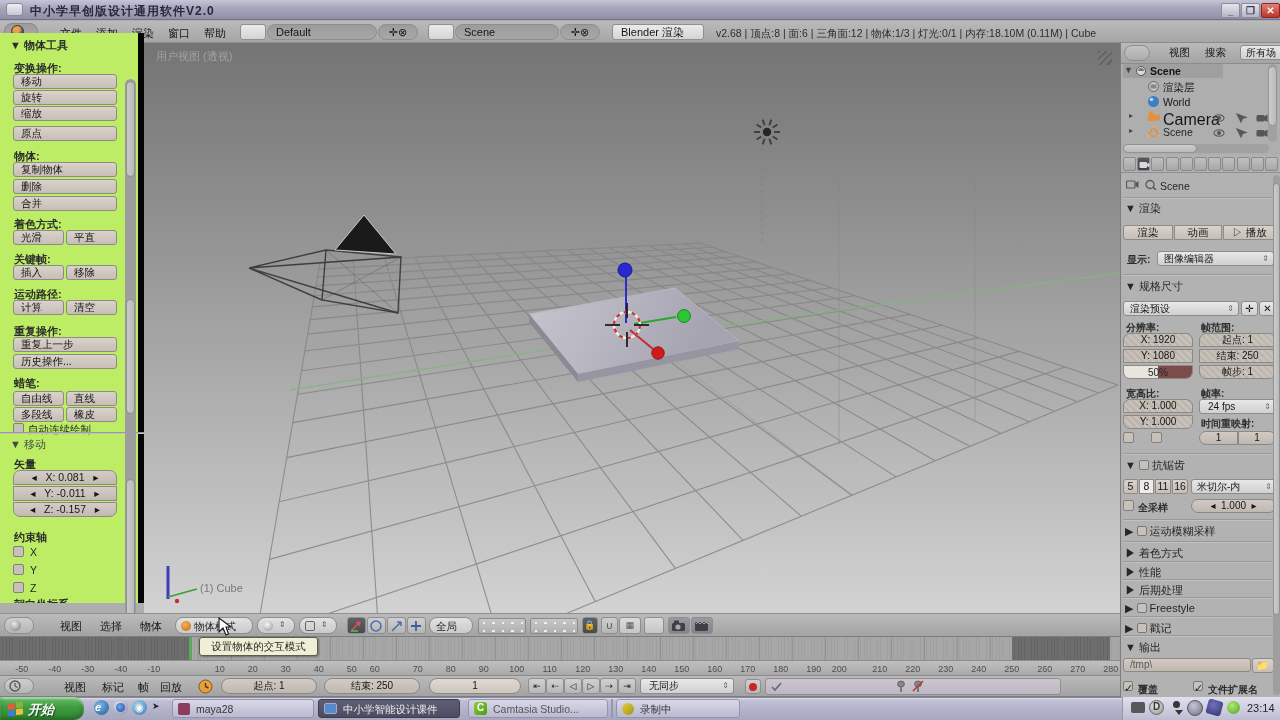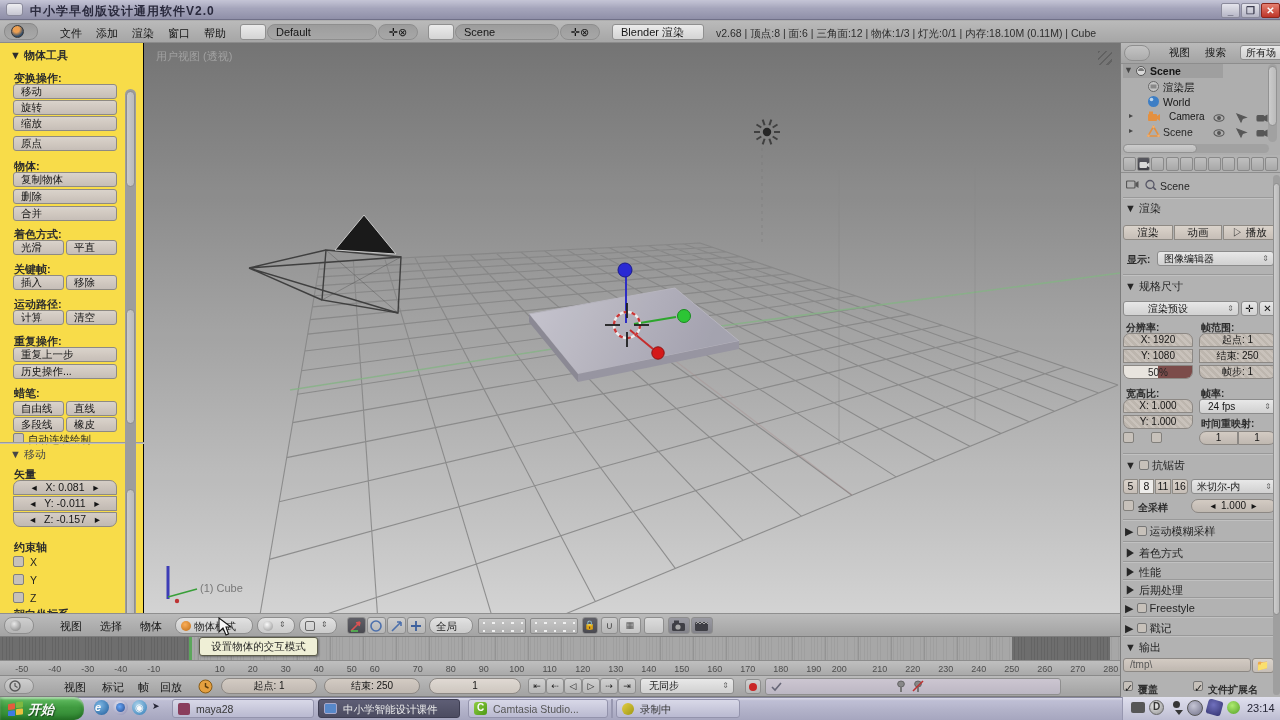--- a/index.html
+++ b/index.html
@@ -11,21 +11,21 @@
 #titlebar .ttext{left:30px;top:3px;font-size:12px;font-weight:bold;color:#26263a;letter-spacing:1px}
 .wbtn{top:3px;width:19px;height:15px;border:1px solid #8a8a9c;border-radius:2px;background:linear-gradient(180deg,#e8e8f0,#b8b8c8);color:#3a3a4e;font-size:10px;line-height:13px;text-align:center;font-weight:bold}
 #wclose{background:linear-gradient(180deg,#e98070,#c03226);border:1px solid #8c2218;color:#fff}
 
 #infobar{left:0;top:21px;width:1280px;height:22px;background:linear-gradient(180deg,#bcbcbc,#a8a8a8);border-bottom:1px solid #8b8b8b}
 .menu{top:5px;font-size:11px;color:#111}
 .pillfield{height:16px;border:1px solid #8f8f8f;border-radius:8px;background:linear-gradient(180deg,#9d9d9d,#a9a9a9);color:#111;font-size:11px;line-height:14px}
 .pillwhite{height:16px;border:1px solid #909090;border-radius:3px;background:linear-gradient(180deg,#efefef,#d8d8d8);color:#111;font-size:11px;line-height:14px}
 #stats{top:6px;left:716px;font-size:10.5px;color:#2a2a2a}
 
-#shelf{left:0;top:43px;width:144px;height:570px;background:#fde047;border-right:1px solid #000000}
+#shelf{left:0;top:33px;width:144px;height:570px;background:#bef264;border-right:6px solid #000000}
 .shlabel{font-size:11px;color:#2a2a2a;font-weight:bold}
 .tbtn{position:absolute;height:15px;background:linear-gradient(180deg,#ded6ce,#c9c1b9);border:1px solid #8f8a84;border-radius:3px;font-size:10.5px;color:#111;text-align:center;line-height:13px;overflow:hidden}
 #shelf .tbtn{text-align:left;padding-left:7px}
 .numf{position:absolute;height:15px;background:linear-gradient(180deg,#d8d0c8,#c4bcb4);border:1px solid #8f8a84;font-size:10.5px;color:#111;text-align:center;line-height:13px}
 .chk{position:absolute;width:11px;height:11px;border:1px solid #82807c;border-radius:2px;background:#cac4bc}
 #shelfscroll{left:125px;top:46px;width:11px;height:562px;background:#9e9e9e;border-radius:6px}
 .sthumb{position:absolute;left:1px;width:9px;background:linear-gradient(90deg,#cdcdcd,#bdbdbd);border-radius:5px;border:1px solid #8f8f8f}
 
 #viewport{left:144px;top:43px;width:976px;height:570px;background:linear-gradient(180deg,#747474 0%,#868686 20%,#989898 38%,#b8b8b8 70%,#d6d6d6 100%);overflow:hidden}
 #vplabel{left:12px;top:6px;font-size:11px;color:#a2a2a2}
@@ -383,21 +383,21 @@
           <circle cx="6.5" cy="6.5" r="5.5" fill="#3a7ec8"></circle>
           <circle cx="4.5" cy="4.5" r="1.8" fill="#bdd8f0"></circle>
         </svg>
     <div class="abs" style="left:42px;top:32px;font-size:10.5px;color:#111">World</div>
     <div class="abs" style="left:8px;top:47px;font-size:8px;color:#444">▸</div>
     <svg class="abs" style="left:26px;top:46px" width="13" height="13">
           <rect x="1" y="4" width="9" height="7" rx="1" fill="#e8913c"></rect>
           <polygon points="10,6 13,4 13,11 10,9" fill="#e8913c"></polygon>
           <rect x="2" y="1.5" width="4" height="2.5" fill="#e8913c"></rect>
         </svg>
-    <div class="abs" style="left:48px;top:47px;font-size:10px;color:#111">Camera</div>
+    <div class="abs" style="left:42px;top:47px;font-size:16px;color:#111">Camera</div>
     <div class="abs" style="left:8px;top:62px;font-size:8px;color:#444">▸</div>
     <svg class="abs" style="left:26px;top:61px" width="13" height="13">
           <polygon points="6.5,1.5 12,11 1,11" fill="none" stroke="#e8913c" stroke-width="1.6"></polygon>
           <circle cx="6.5" cy="1.8" r="1.4" fill="#f0b070"></circle>
           <circle cx="11.6" cy="10.8" r="1.4" fill="#f0b070"></circle>
           <circle cx="1.4" cy="10.8" r="1.4" fill="#f0b070"></circle>
         </svg>
     <div class="abs" style="left:42px;top:62px;font-size:10.5px;color:#222">Scene</div>
     <svg class="abs outico" style="left:92px;top:48px" width="60" height="12">
           <g fill="none" stroke="#555" stroke-width="1.1">
@@ -450,21 +450,21 @@
         <div class="abs" style="left:39px;top:25px;font-size:10.5px;color:#222">Scene</div>
         <div class="psep" style="top:42px"></div>
         <div class="sechead" style="left:4px;top:46px">▼ 渲染</div>
         <div class="abs tbtn" style="left:2px;top:70px;width:50px;border-radius:3px 0 0 3px">渲染</div>
         <div class="abs tbtn" style="left:53px;top:70px;width:48px;border-radius:0">动画</div>
         <div class="abs tbtn" style="left:102px;top:70px;width:53px;border-radius:0 3px 3px 0">▷ 播放</div>
         <div class="plabel" style="left:6px;top:98px">显示:</div>
         <div class="abs ddown" style="left:36px;top:96px;width:117px;padding-left:6px">图像编辑器<span style="float:right;margin-right:4px;font-size:8px;color:#666">⇕</span></div>
         <div class="psep" style="top:119px"></div>
         <div class="sechead" style="left:4px;top:124px">▼ 规格尺寸</div>
-        <div class="abs ddown" style="left:2px;top:146px;width:116px;padding-left:24px">渲染预设<span style="float:right;margin-right:4px;font-size:8px;color:#666">⇕</span></div>
+        <div class="abs ddown" style="left:2px;top:146px;width:116px;padding-left:6px">渲染预设<span style="float:right;margin-right:4px;font-size:8px;color:#666">⇕</span></div>
         <div class="abs ddown" style="left:120px;top:146px;width:17px;text-align:center">✛</div>
         <div class="abs ddown" style="left:138px;top:146px;width:17px;text-align:center">✕</div>
         <div class="plabel" style="left:5px;top:166px">分辨率:</div>
         <div class="plabel" style="left:80px;top:166px">帧范围:</div>
         <div class="pnum striped" style="left:2px;top:178px;width:70px;border-radius:7px 7px 0 0">X: 1920</div>
         <div class="pnum striped" style="left:2px;top:194px;width:70px">Y: 1080</div>
         <div class="abs" style="left:2px;top:210px;width:70px;height:14px;border:1px solid #8d8884;border-radius:0 0 7px 7px;overflow:hidden">
           <div class="abs" style="left:0;top:0;width:50%;height:14px;background:#ece8e2"></div>
           <div class="abs" style="left:50%;top:0;width:50%;height:14px;background:#7c4a48"></div>
           <div class="abs" style="left:0;top:0;width:100%;text-align:center;font-size:10px;line-height:13px;color:#222">50%</div>

